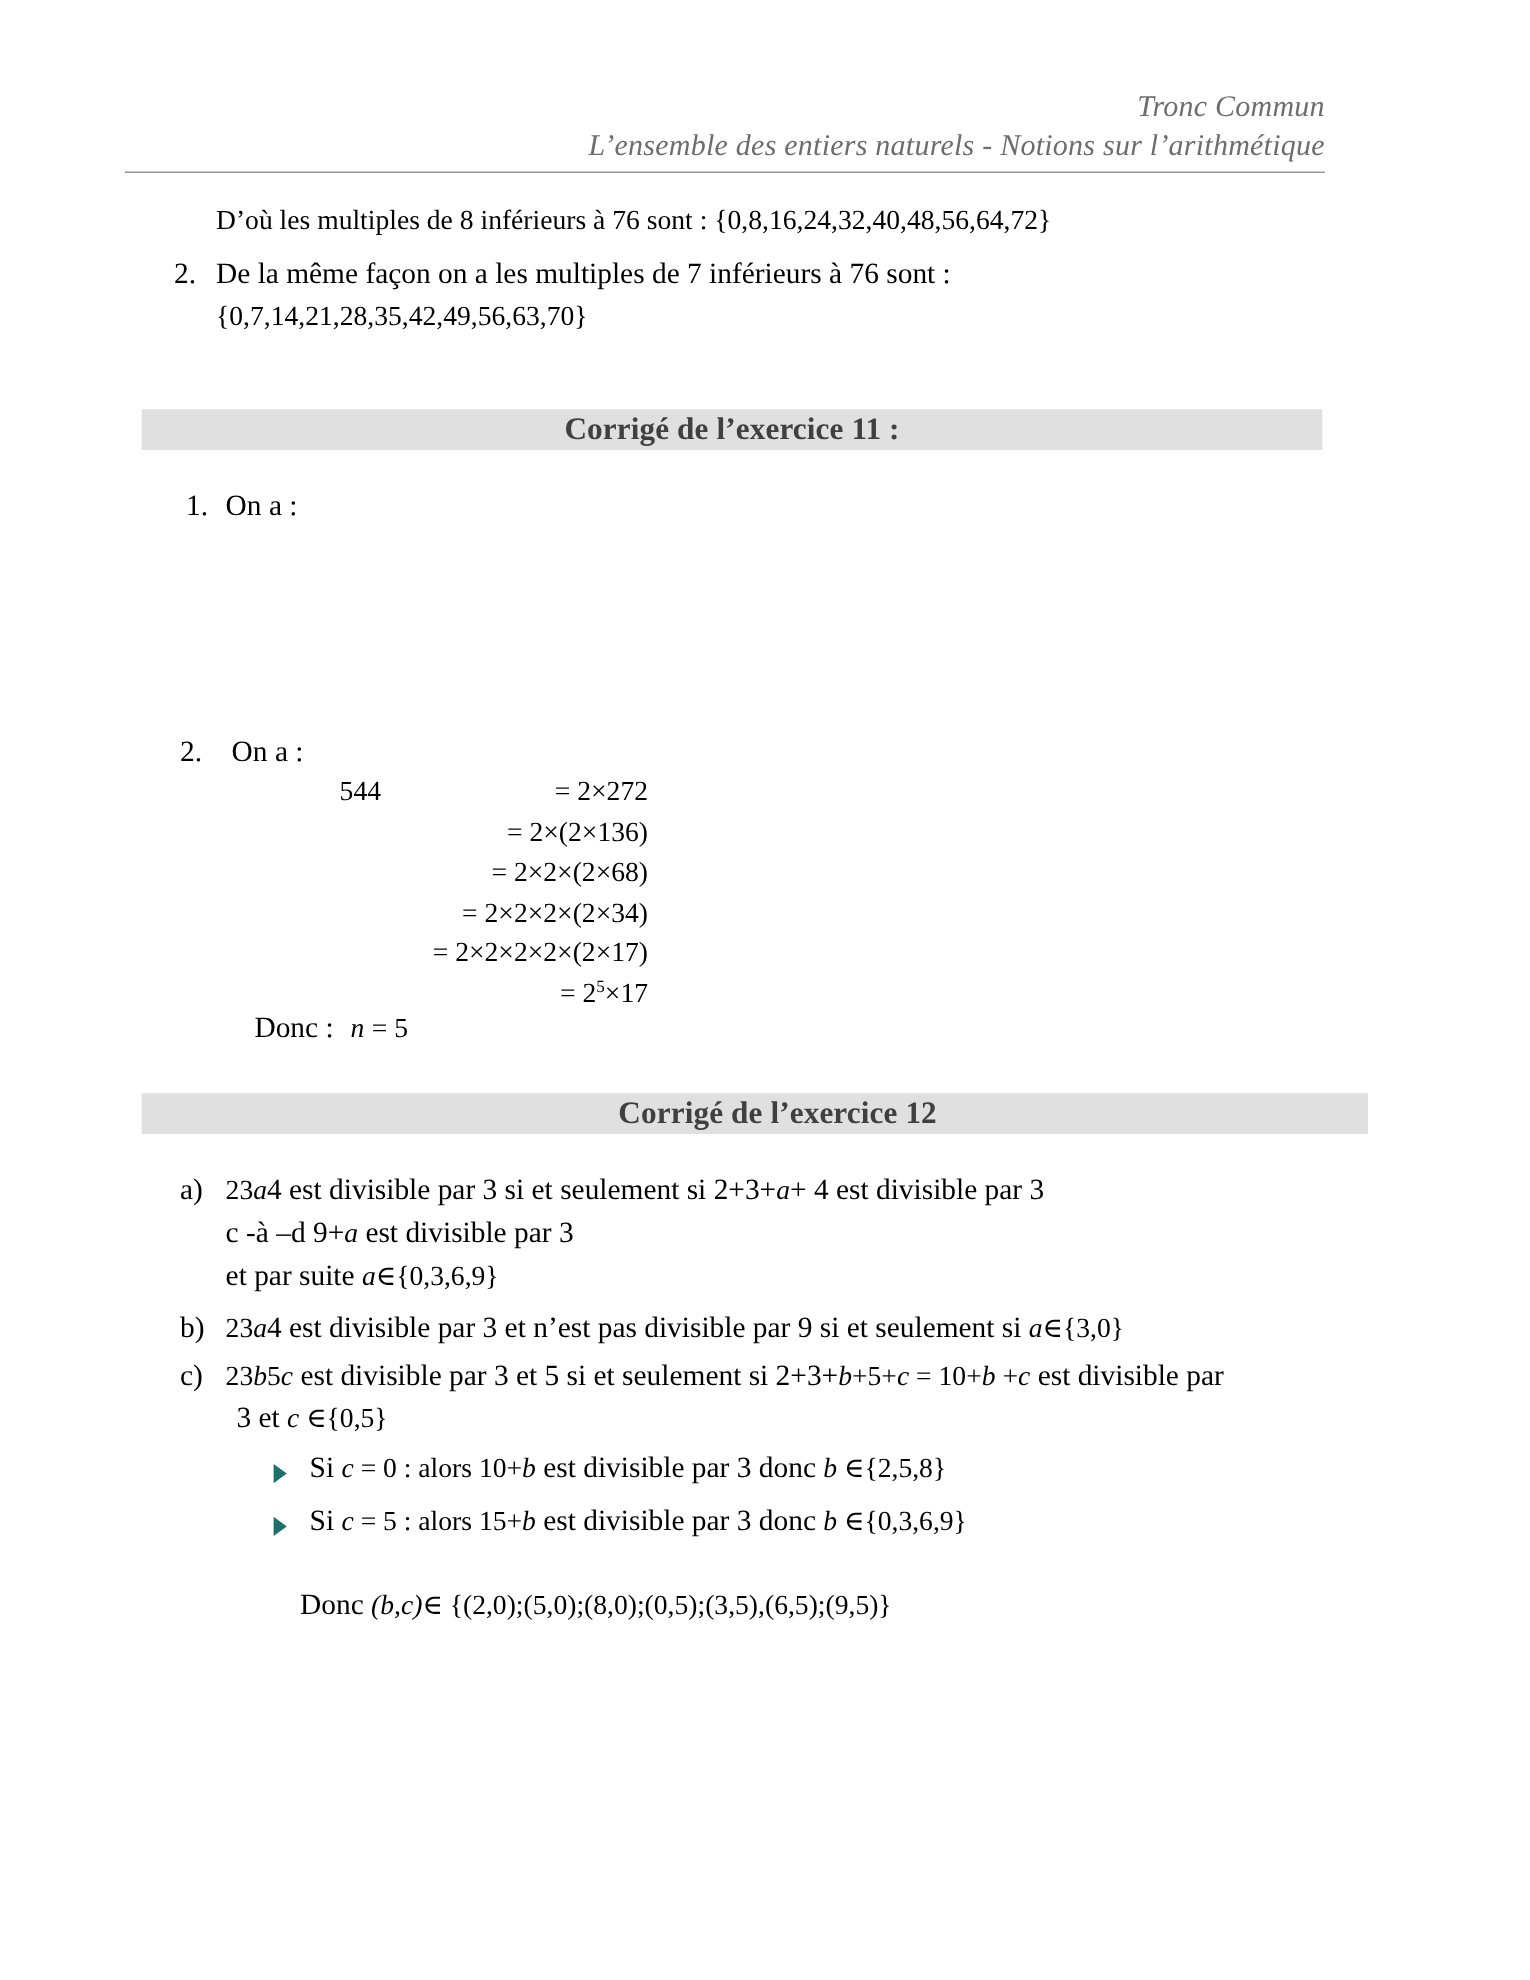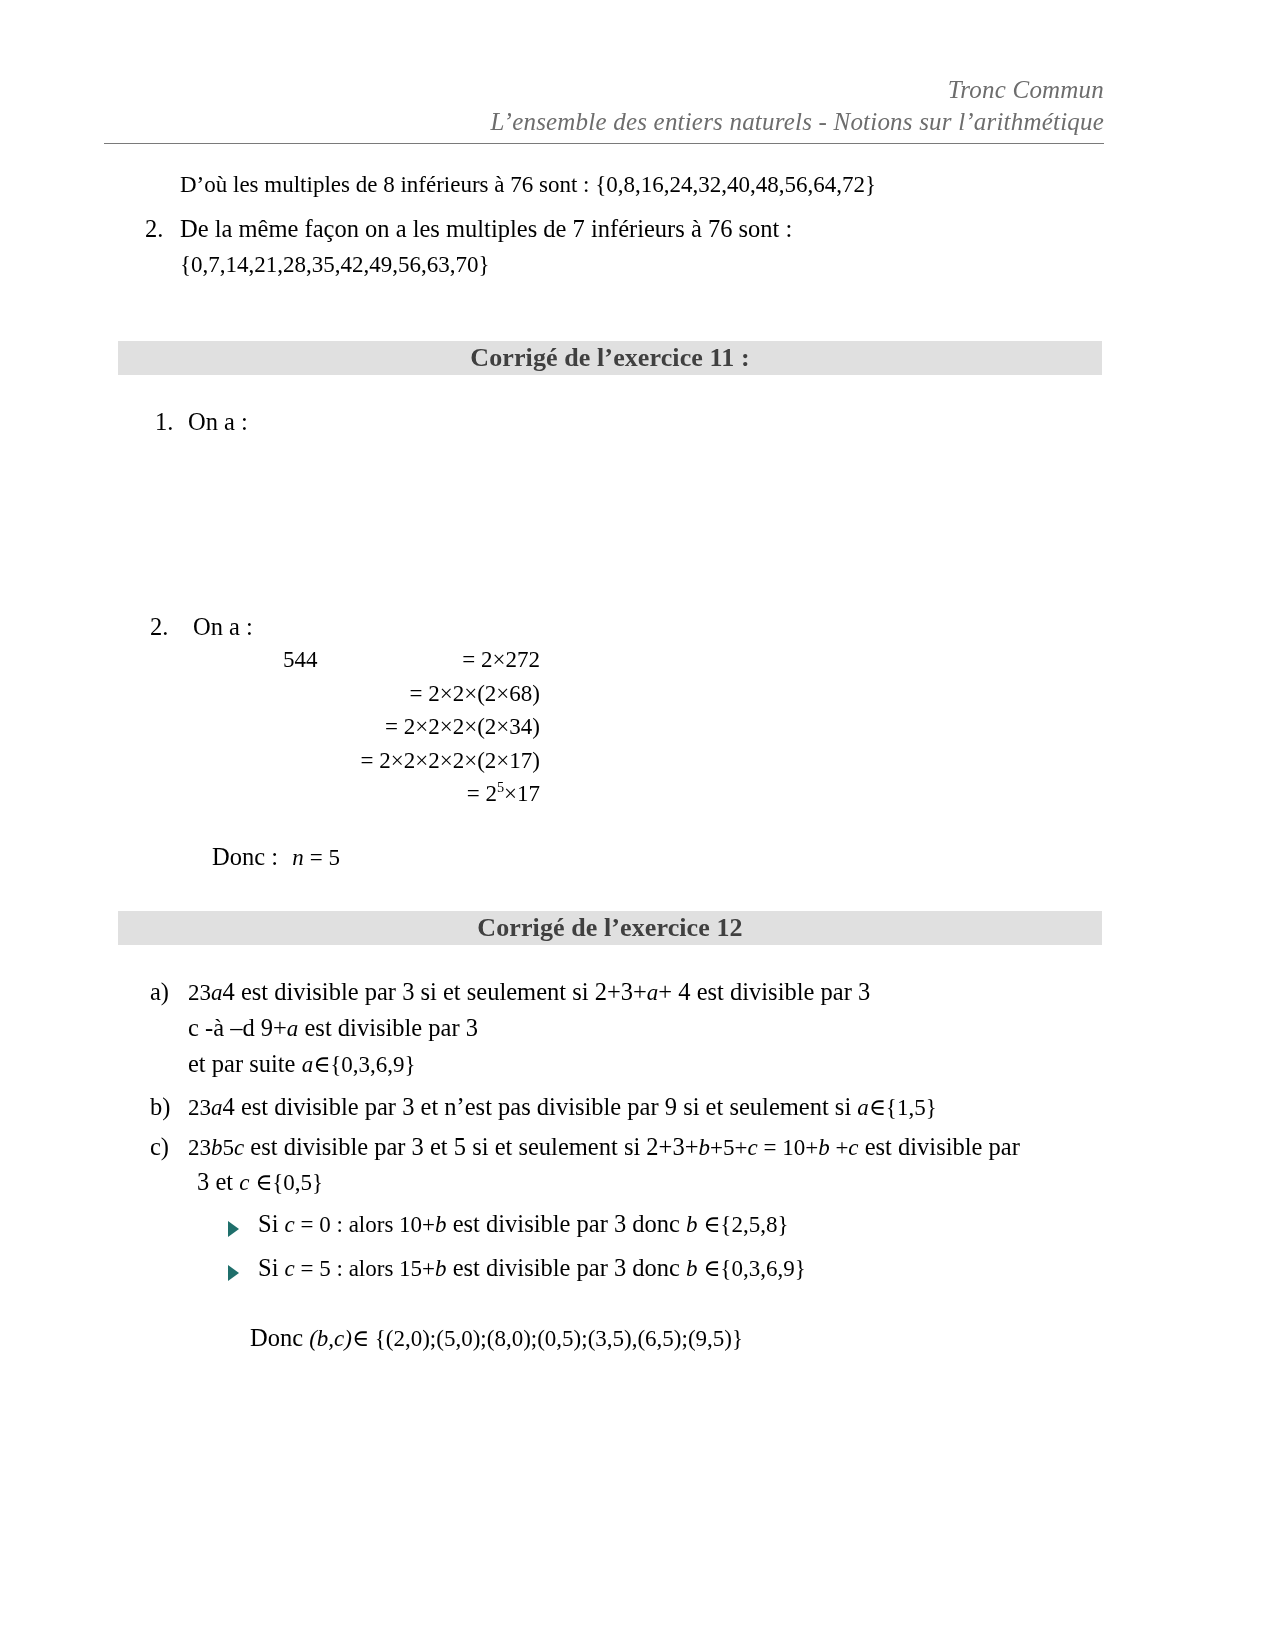--- a/index.html
+++ b/index.html
@@ -165,52 +165,53 @@
   <div class="txt" style="left:188px; top:408px;">On a :</div>
 
 
   <div class="lbl" style="left:150px; top:613px;">2.</div>
   <div class="txt" style="left:193px; top:613px;">On a :</div>
 
   <div class="eqrow2 abs" style="left:283px; top:643px;">544</div>
 
   <div class="eqstack2" style="left:200px; top:643px; width:340px;">
     <div class="eqrow2">= 2×272</div>
+    <div class="eqrow2">= 2×(2×136)</div>
     <div class="eqrow2">= 2×2×(2×68)</div>
     <div class="eqrow2">= 2×2×2×(2×34)</div>
     <div class="eqrow2">= 2×2×2×2×(2×17)</div>
     <div class="eqrow2"><span>= 2</span><sup class="exp">5</sup><span>×17</span></div>
   </div>
 
   <div class="txt" style="left:212px; top:843px;">
     <span>Donc :</span>
     <span class="m mi" style="margin-left:8px;">n</span>
     <span class="m">= 5</span>
   </div>
 
-  <div class="banner" style="top:911px;">
+  <div class="banner" style="top:911px;padding-left:38px;">
     <span class="banner-text">Corrigé de l’exercice 12</span>
   </div>
 
   <div class="lbl" style="left:150px; top:978px;">a)</div>
   <div class="txt" style="left:188px; top:978px;">
     <span class="m">23</span><span class="m mi">a</span><span>4 est divisible par 3 si et seulement si  2+3+</span><span class="m mi">a</span><span>+ 4  est divisible par 3</span>
   </div>
 
   <div class="txt" style="left:188px; top:1014px;">
     <span>c -à –d  9+</span><span class="m mi">a</span><span>  est divisible par 3</span>
   </div>
 
   <div class="txt" style="left:188px; top:1050px;">
     <span>et par suite  </span><span class="m mi">a</span><span class="m">∈{0,3,6,9}</span>
   </div>
 
   <div class="lbl" style="left:150px; top:1093px;">b)</div>
   <div class="txt" style="left:188px; top:1093px;">
-    <span class="m">23</span><span class="m mi">a</span><span>4  est divisible par 3 et n’est pas divisible par 9 si et seulement si  </span><span class="m mi">a</span><span class="m">∈{1,5}</span>
+    <span class="m">23</span><span class="m mi">a</span><span>4  est divisible par 3 et n’est pas divisible par 9 si et seulement si  </span><span class="m mi">a</span><span class="m">∈{3,0}</span>
   </div>
 
   <div class="lbl" style="left:150px; top:1133px;">c)</div>
   <div class="txt" style="left:188px; top:1133px;">
     <span class="m">23</span><span class="m mi">b</span><span class="m">5</span><span class="m mi">c</span><span> est divisible par 3 et 5  si et seulement si  2+3+</span><span class="m mi">b</span><span class="m">+5+</span><span class="m mi">c</span><span class="m"> = 10+</span><span class="m mi">b</span><span class="m"> +</span><span class="m mi">c</span><span>  est divisible par</span>
   </div>
 
   <div class="txt" style="left:197px; top:1168px;">
     <span>3  et  </span><span class="m mi">c</span><span class="m"> ∈{0,5}</span>
   </div>

